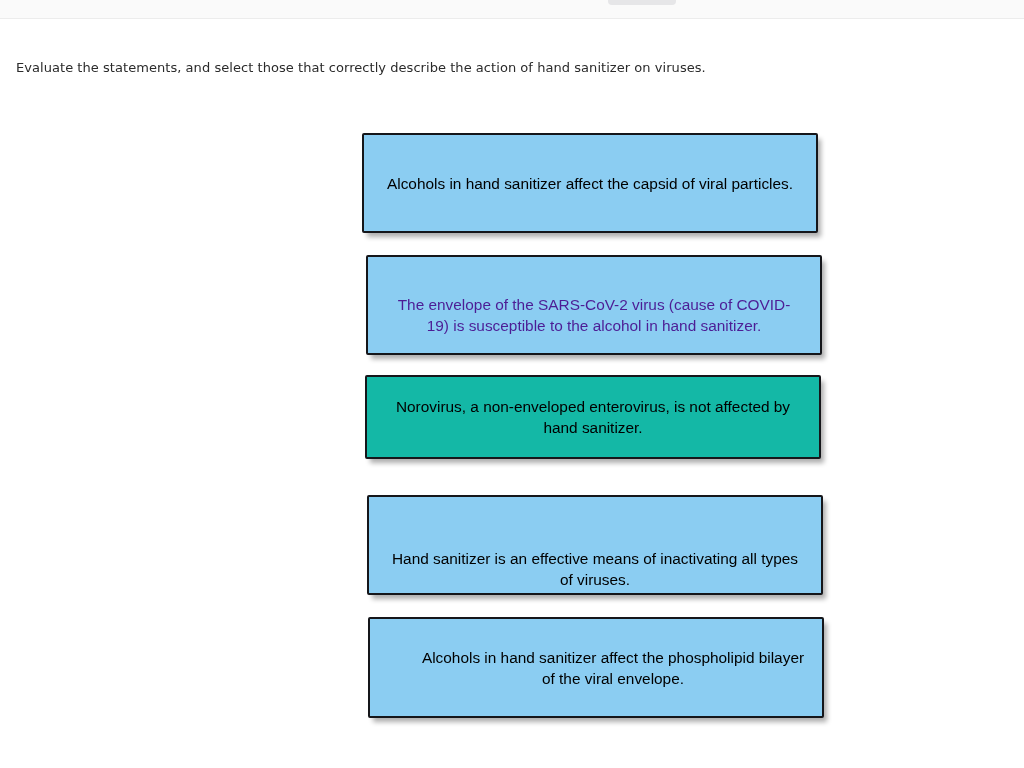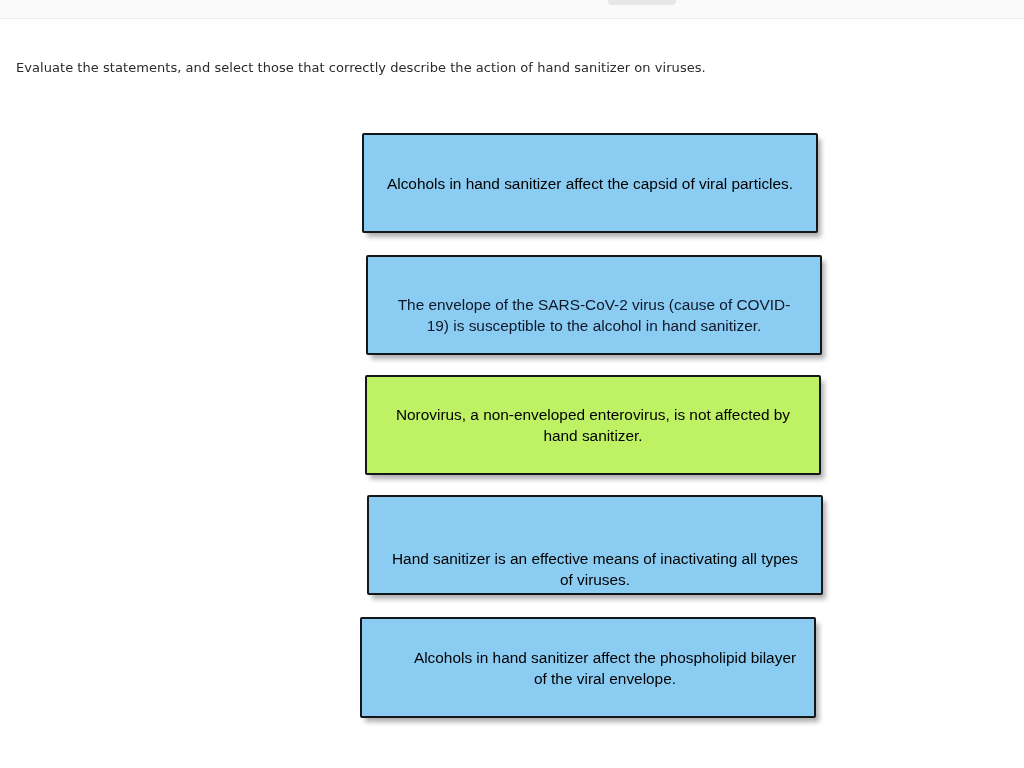--- a/index.html
+++ b/index.html
@@ -87,24 +87,24 @@
   <div class="top-pill" style="background: rgb(230, 230, 232);"></div>
 </div>
 
 <div class="prompt">Evaluate the statements, and select those that correctly describe the action of hand sanitizer on viruses.</div>
 
 <div class="options">
   <div class="option" style="left: 362px; top: 133px; width: 456px; height: 100px; background: rgb(139, 205, 242); border-color: rgb(21, 22, 26);">
     <span class="option-text" style="width: 410px; color: rgb(0, 0, 0);">Alcohols in hand sanitizer affect the capsid of viral particles.</span>
   </div>
   <div class="option" style="left: 366px; top: 255px; width: 456px; height: 100px; background: rgb(139, 205, 242); border-color: rgb(21, 22, 26);">
-    <span class="option-text" style="width: 400px; color: #0f172a; margin-top: 20px;">The envelope of the SARS-CoV-2 virus (cause of COVID-19) is susceptible to the alcohol in hand sanitizer.</span>
+    <span class="option-text" style="width: 400px; color: #4c1d95; margin-top: 20px;">The envelope of the SARS-CoV-2 virus (cause of COVID-19) is susceptible to the alcohol in hand sanitizer.</span>
   </div>
-  <div class="option" style="left: 365px; top: 375px; width: 456px; height: 100px; background: #bef264; border-color: rgb(21, 22, 26);">
+  <div class="option" style="left: 365px; top: 375px; width: 456px; height: 84px; background: #14b8a6; border-color: rgb(21, 22, 26);">
     <span class="option-text" style="width: 400px; color: rgb(0, 0, 0);">Norovirus, a non-enveloped enterovirus, is not affected by hand sanitizer.</span>
   </div>
   <div class="option" style="left: 367px; top: 495px; width: 456px; height: 100px; background: rgb(139, 205, 242); border-color: rgb(21, 22, 26);">
     <span class="option-text" style="width: 420px; color: rgb(0, 0, 0); margin-top: 47px;">Hand sanitizer is an effective means of inactivating all types of viruses.</span>
   </div>
-  <div class="option" style="left: 360px; top: 617px; width: 456px; height: 101px; background: rgb(139, 205, 242); border-color: rgb(21, 22, 26); padding-left: 34px;">
+  <div class="option" style="left: 368px; top: 617px; width: 456px; height: 101px; background: rgb(139, 205, 242); border-color: rgb(21, 22, 26); padding-left: 34px;">
     <span class="option-text" style="width: 410px; color: rgb(0, 0, 0);">Alcohols in hand sanitizer affect the phospholipid bilayer of the viral envelope.</span>
   </div>
 </div>
 
 </body></html>

